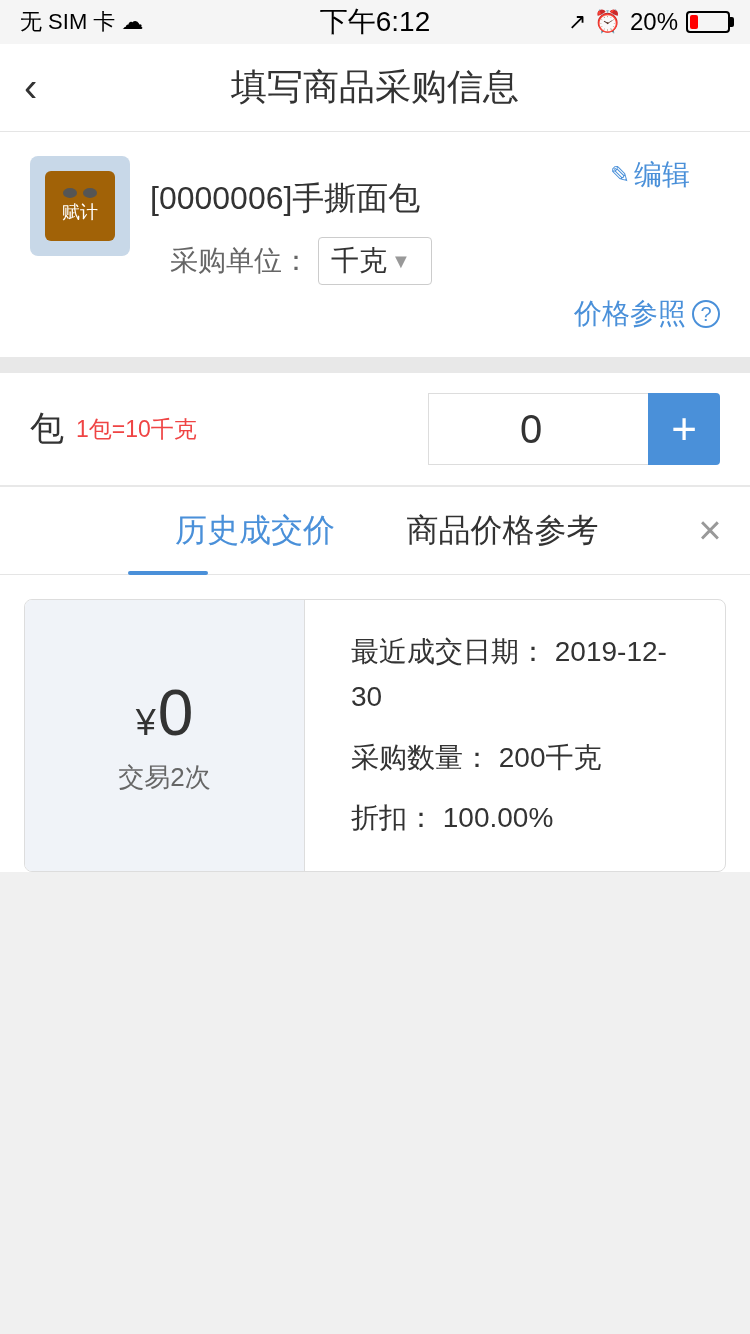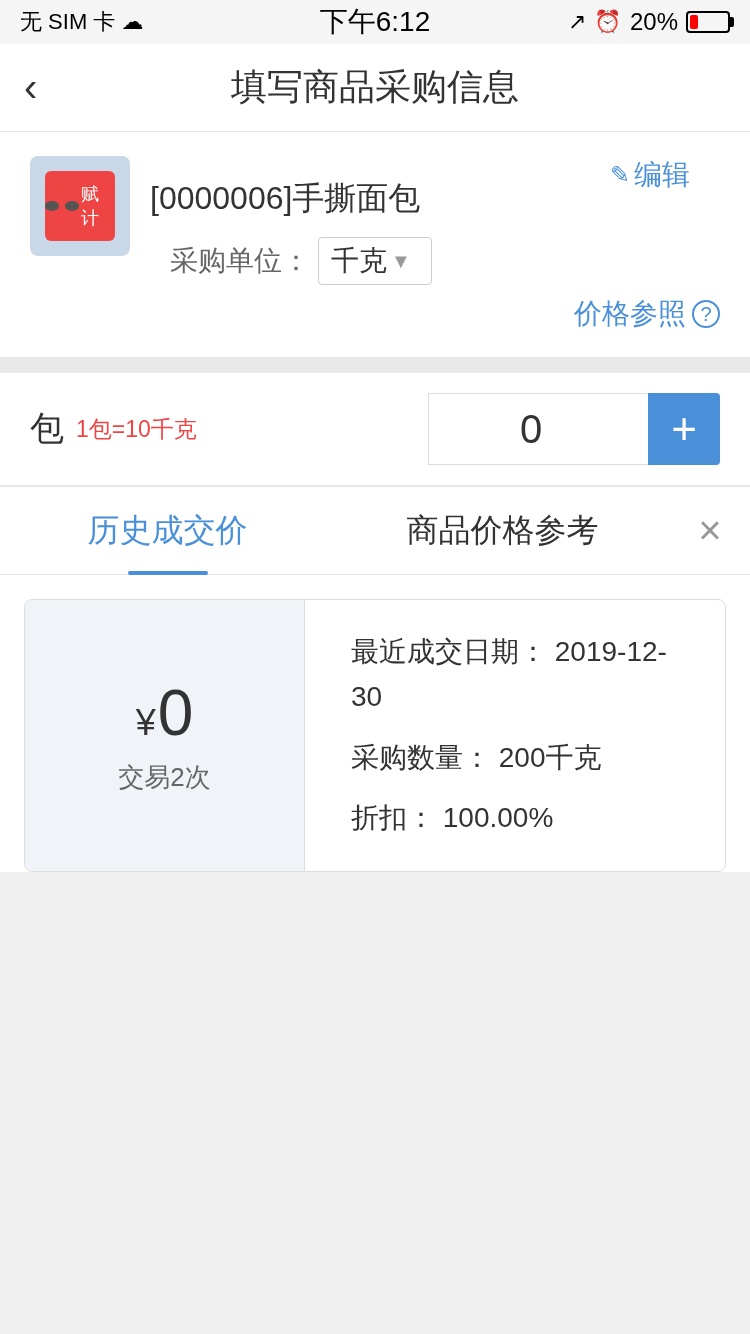--- a/index.html
+++ b/index.html
@@ -122,24 +122,24 @@
       background: #c8d8e8;
       border-radius: 8px;
       display: flex;
       align-items: center;
       justify-content: center;
       flex-shrink: 0;
     }
     .logo-inner {
       width: 70px;
       height: 70px;
-      background: #ef4444;
+      background: #a16207;
       border-radius: 6px;
       display: flex;
-      flex-direction: row;
+      flex-direction: column;
       align-items: center;
       justify-content: center;
       gap: 2px;
     }
     .logo-eye {
       display: flex;
       gap: 6px;
     }
     .logo-eye-dot {
       width: 14px;
@@ -305,20 +305,21 @@
       display: flex;
       align-items: center;
       justify-content: center;
       height: 88px;
       font-size: 32px;
       cursor: pointer;
       position: relative;
     }
     .tab-item.active {
       color: #4a90d9;
+      justify-content: flex-end;
     }
     .tab-item.inactive {
       color: #333;
     }
     .tab-underline {
       position: absolute;
       bottom: 0;
       left: 50%;
       transform: translateX(-50%);
       width: 80px;

